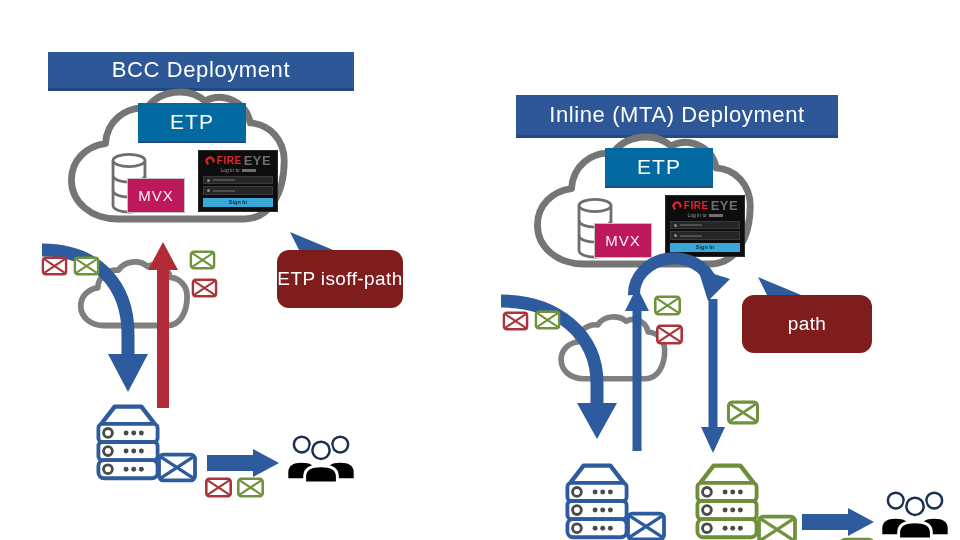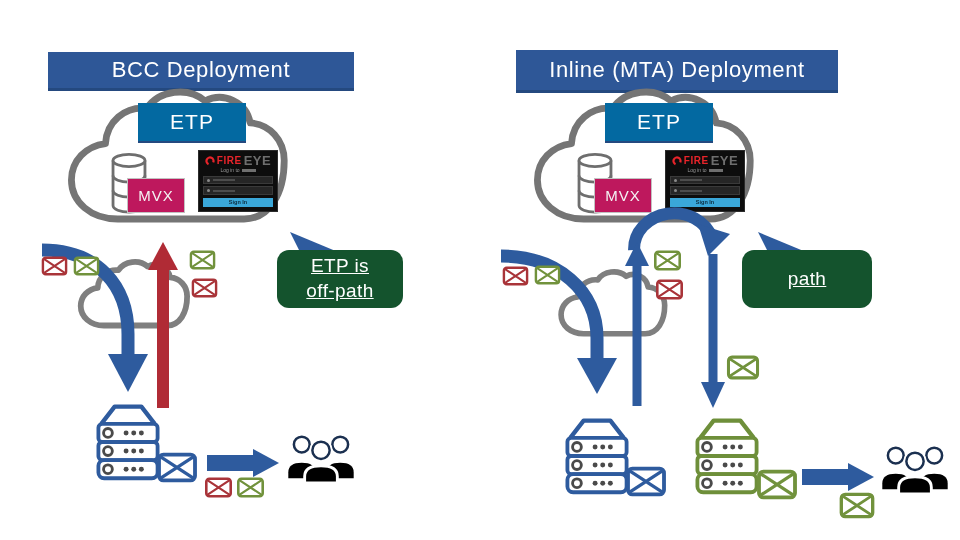--- a/index.html
+++ b/index.html
@@ -8,23 +8,23 @@
   .abs{position:absolute;}
   .banner{background:#2E5797;border-bottom:3px solid #24497F;color:#fff;
           display:flex;align-items:center;justify-content:center;
           font-size:22px;letter-spacing:.6px;}
   .etp-box{background:#0369a1;border-bottom:2px solid #24497F;color:#fff;
            display:flex;align-items:center;justify-content:center;
            font-size:21px;letter-spacing:1px;z-index:3;}
   .mvx-box{background:#be185d;border:1px solid #C2C2C2;color:#F4F4F4;
            display:flex;align-items:center;justify-content:center;
            font-size:15px;letter-spacing:1px;z-index:4;}
-  .bubble{background:#14532d;color:#fff;border-radius:12px;z-index:6;
-          display:flex;flex-direction:column;align-items:center;justify-content:center;
-          font-size:19px;line-height:1.3;letter-spacing:.4px;text-decoration:underline;}
+  .bubble{background:#7f1d1d;color:#fff;border-radius:12px;z-index:6;
+          display:flex;align-items:center;justify-content:center;
+          font-size:19px;line-height:1.3;letter-spacing:.4px;}
   .bubble-tail{z-index:5;}
   .cloud-lg{color:#757575;stroke-width:5.6;z-index:1;}
   .cloud-sm{color:#7F7F7F;stroke-width:9.5;z-index:1;}
   .cyl{z-index:2;}
   .arrow{z-index:5;}
   .env{z-index:7;}
   .server{z-index:6;}
   .people{z-index:6;}
   
   .fe-card{background:#0D0D0D;border:1px solid #2b2b2b;z-index:4;
@@ -189,21 +189,21 @@
       </svg>
     <svg class="abs env" style="left:236px;top:477px;color:#71923C;" width="29" height="21" viewBox="0 0 28 21">
         <use href="#sym-envelope"></use>
       </svg>
 
     <svg class="abs people" style="left:282px;top:433px;" width="78" height="50" viewBox="0 0 80 52">
         <use href="#sym-people"></use>
       </svg>
   </div>
 
-  <div class="abs" style="inset:0;">
+  <div class="abs" style="inset:0;margin-top:45px;">
 
     <div class="banner abs" style="left:516px;top:50px;width:322px;height:40px;">
       <span>Inline (MTA) Deployment</span>
     </div>
 
     <svg class="abs cloud-lg" style="left:518px;top:84px;" width="248" height="152" viewBox="0 0 200 125">
         <use href="#sym-cloud"></use>
       </svg>
 
     <div class="etp-box abs" style="left:605px;top:103px;width:108px;height:38px;">

